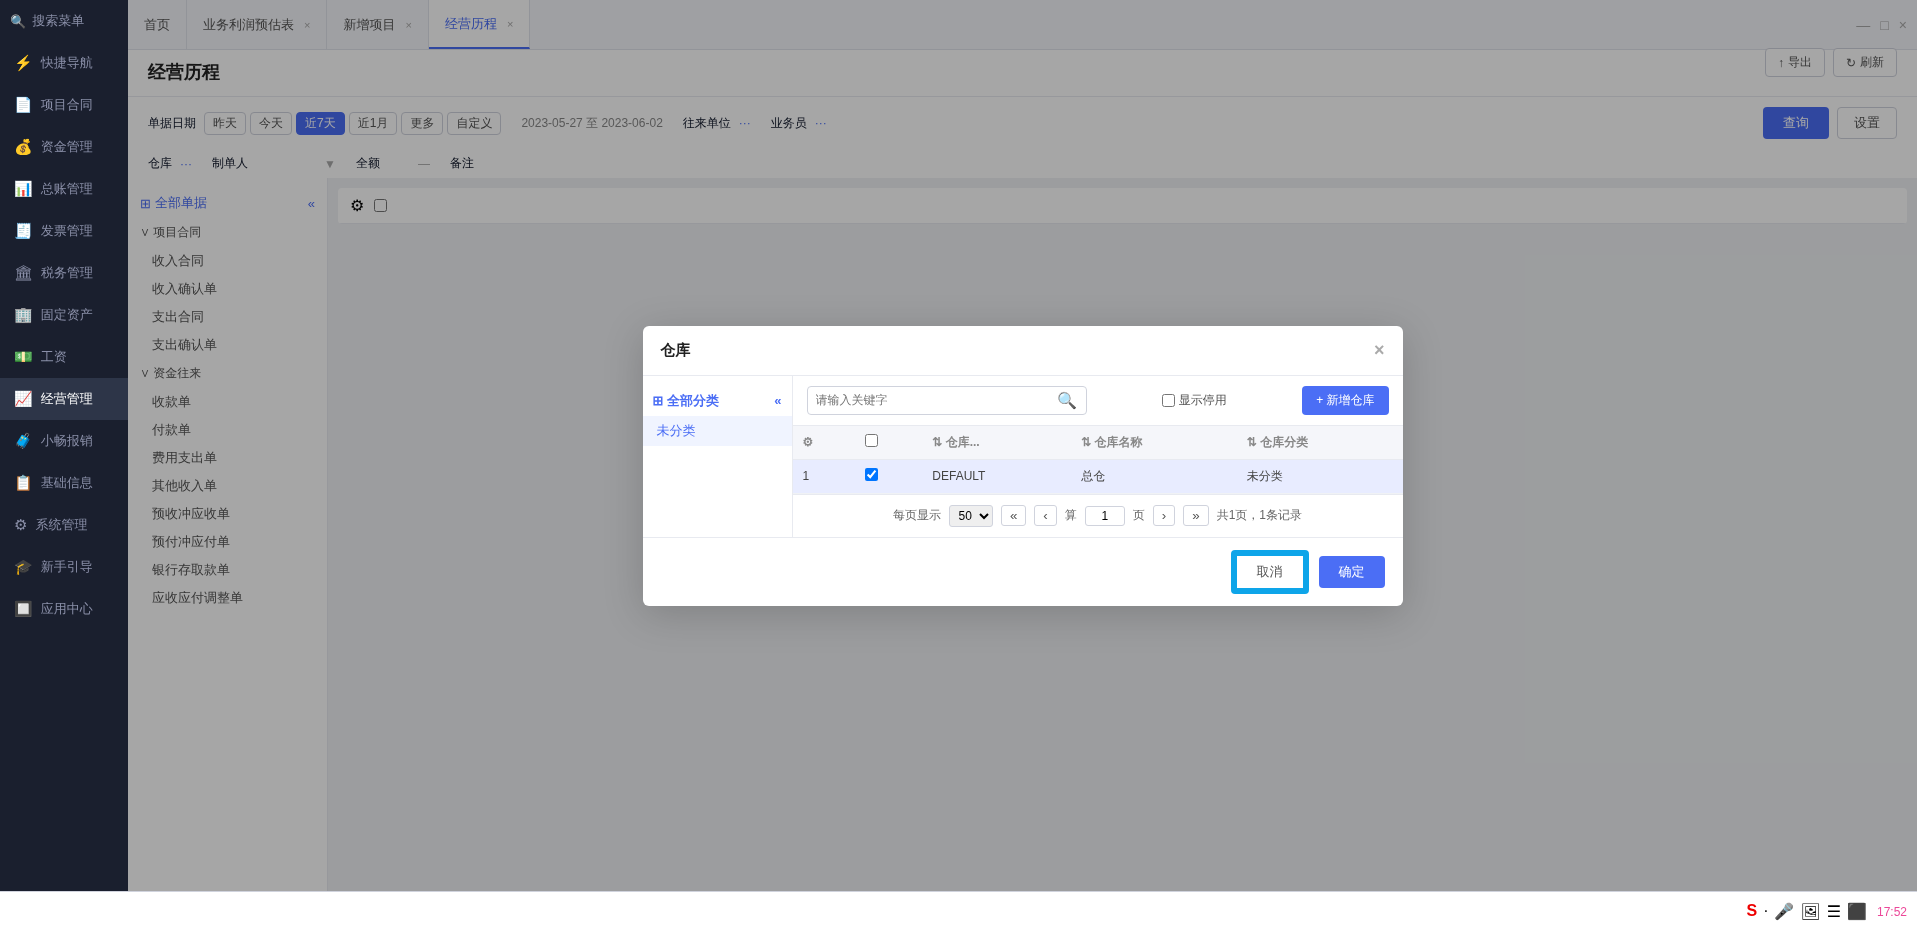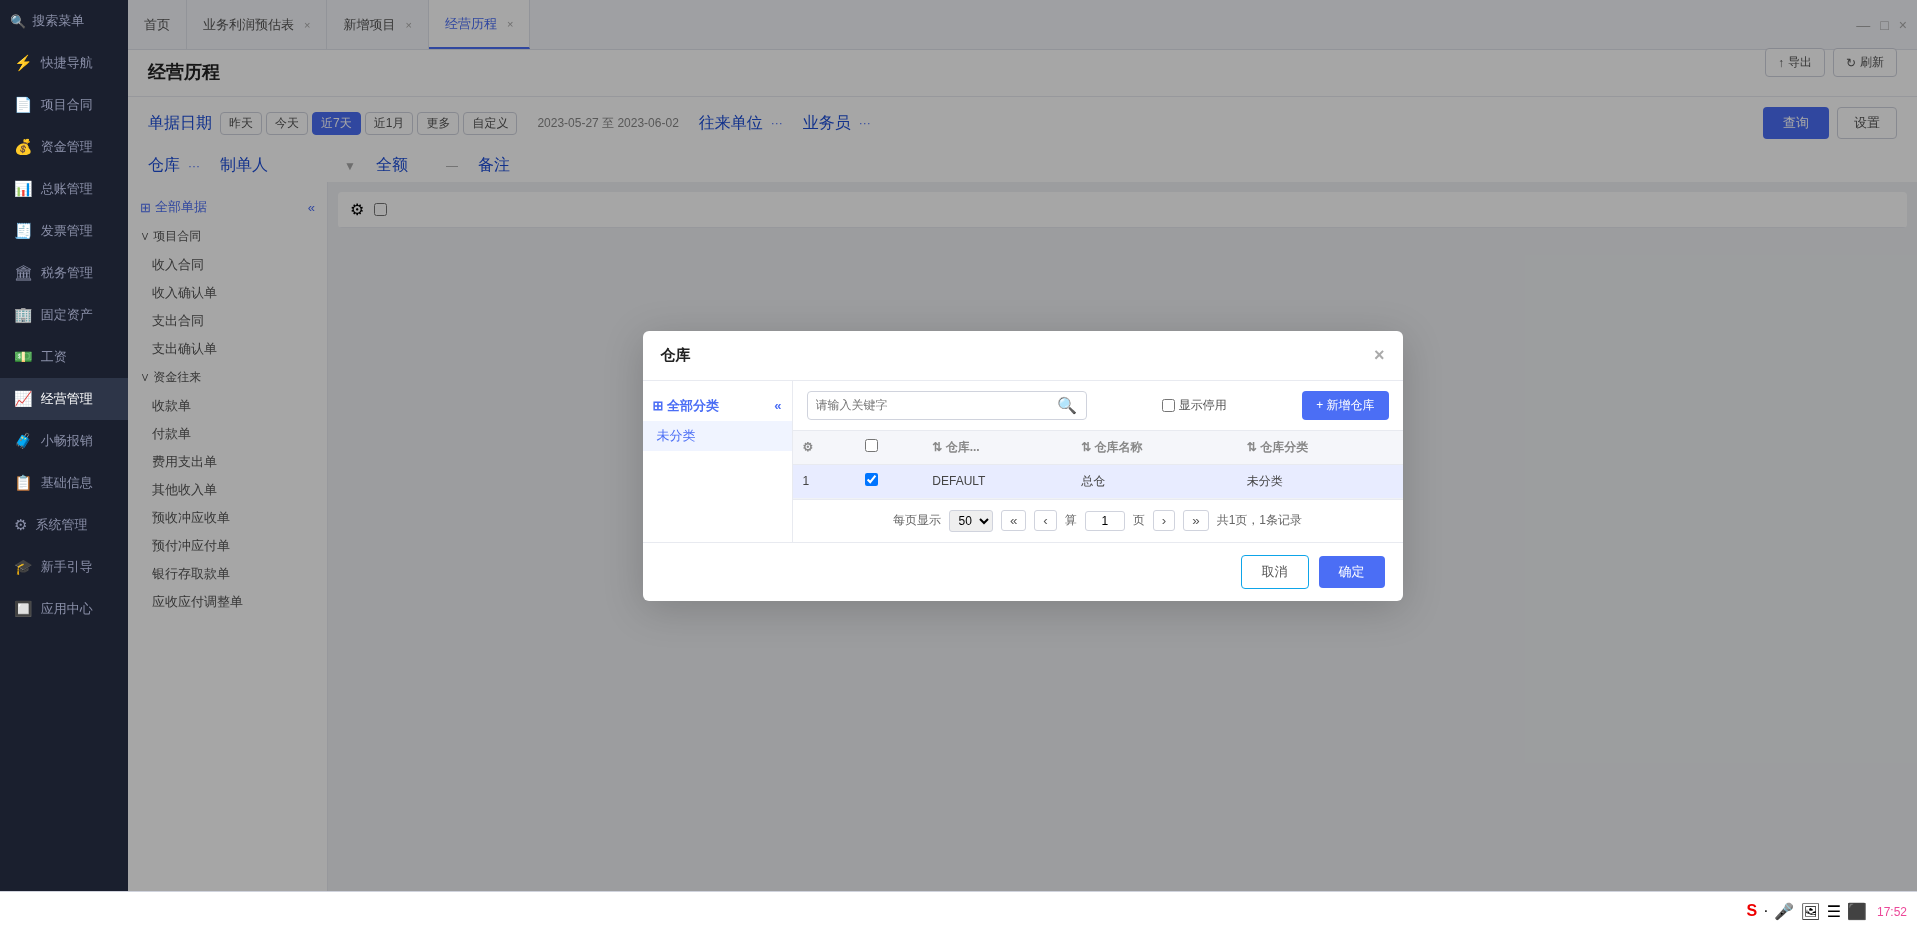--- a/index.html
+++ b/index.html
@@ -105,21 +105,21 @@
     .filter-row {
       display: flex;
       align-items: center;
       padding: 10px 20px;
       gap: 20px;
       background: #fff;
       flex-shrink: 0;
       flex-wrap: wrap;
     }
     .filter-group { display: flex; align-items: center; gap: 8px; font-size: 13px; color: #555; }
-    .filter-label { color: #1d4ed8; font-size: 16px; }
+    .filter-label { color: #0f172a; font-size: 12px; }
     .date-btn {
       padding: 2px 8px; border-radius: 4px; font-size: 12px;
       border: 1px solid #d0d3dd; background: #fff; color: #555; cursor: pointer;
     }
     .date-btn.active { background: #4b6ef5; color: #fff; border-color: #4b6ef5; }
     .date-range { font-size: 12px; color: #888; }
     .filter-more { color: #4b6ef5; font-size: 12px; cursor: pointer; }
 
     
     .content-area { display: flex; flex: 1; overflow: hidden; background: #f0f2f5; }
@@ -239,21 +239,21 @@
     .modal-pagination {
       display: flex; align-items: center; justify-content: center;
       padding: 10px 14px; border-top: 1px solid #e8eaf0;
       font-size: 12px; color: #666; gap: 8px;
     }
     .modal-footer {
       display: flex; align-items: center; justify-content: flex-end;
       padding: 12px 18px; border-top: 1px solid #e8eaf0; gap: 10px;
     }
     .btn-cancel {
-      padding: 7px 20px; border: 1px solid #0ea5e9; background: #fff;
+      padding: 7px 20px; border: 6px solid #0ea5e9; background: #fff;
       color: #555; border-radius: 4px; font-size: 13px; cursor: pointer;
     }
     .btn-confirm {
       padding: 7px 20px; background: #4b6ef5; color: #fff;
       border: none; border-radius: 4px; font-size: 13px; cursor: pointer;
     }
 
     
     .taskbar {
       position: fixed; bottom: 0; left: 0; right: 0;

